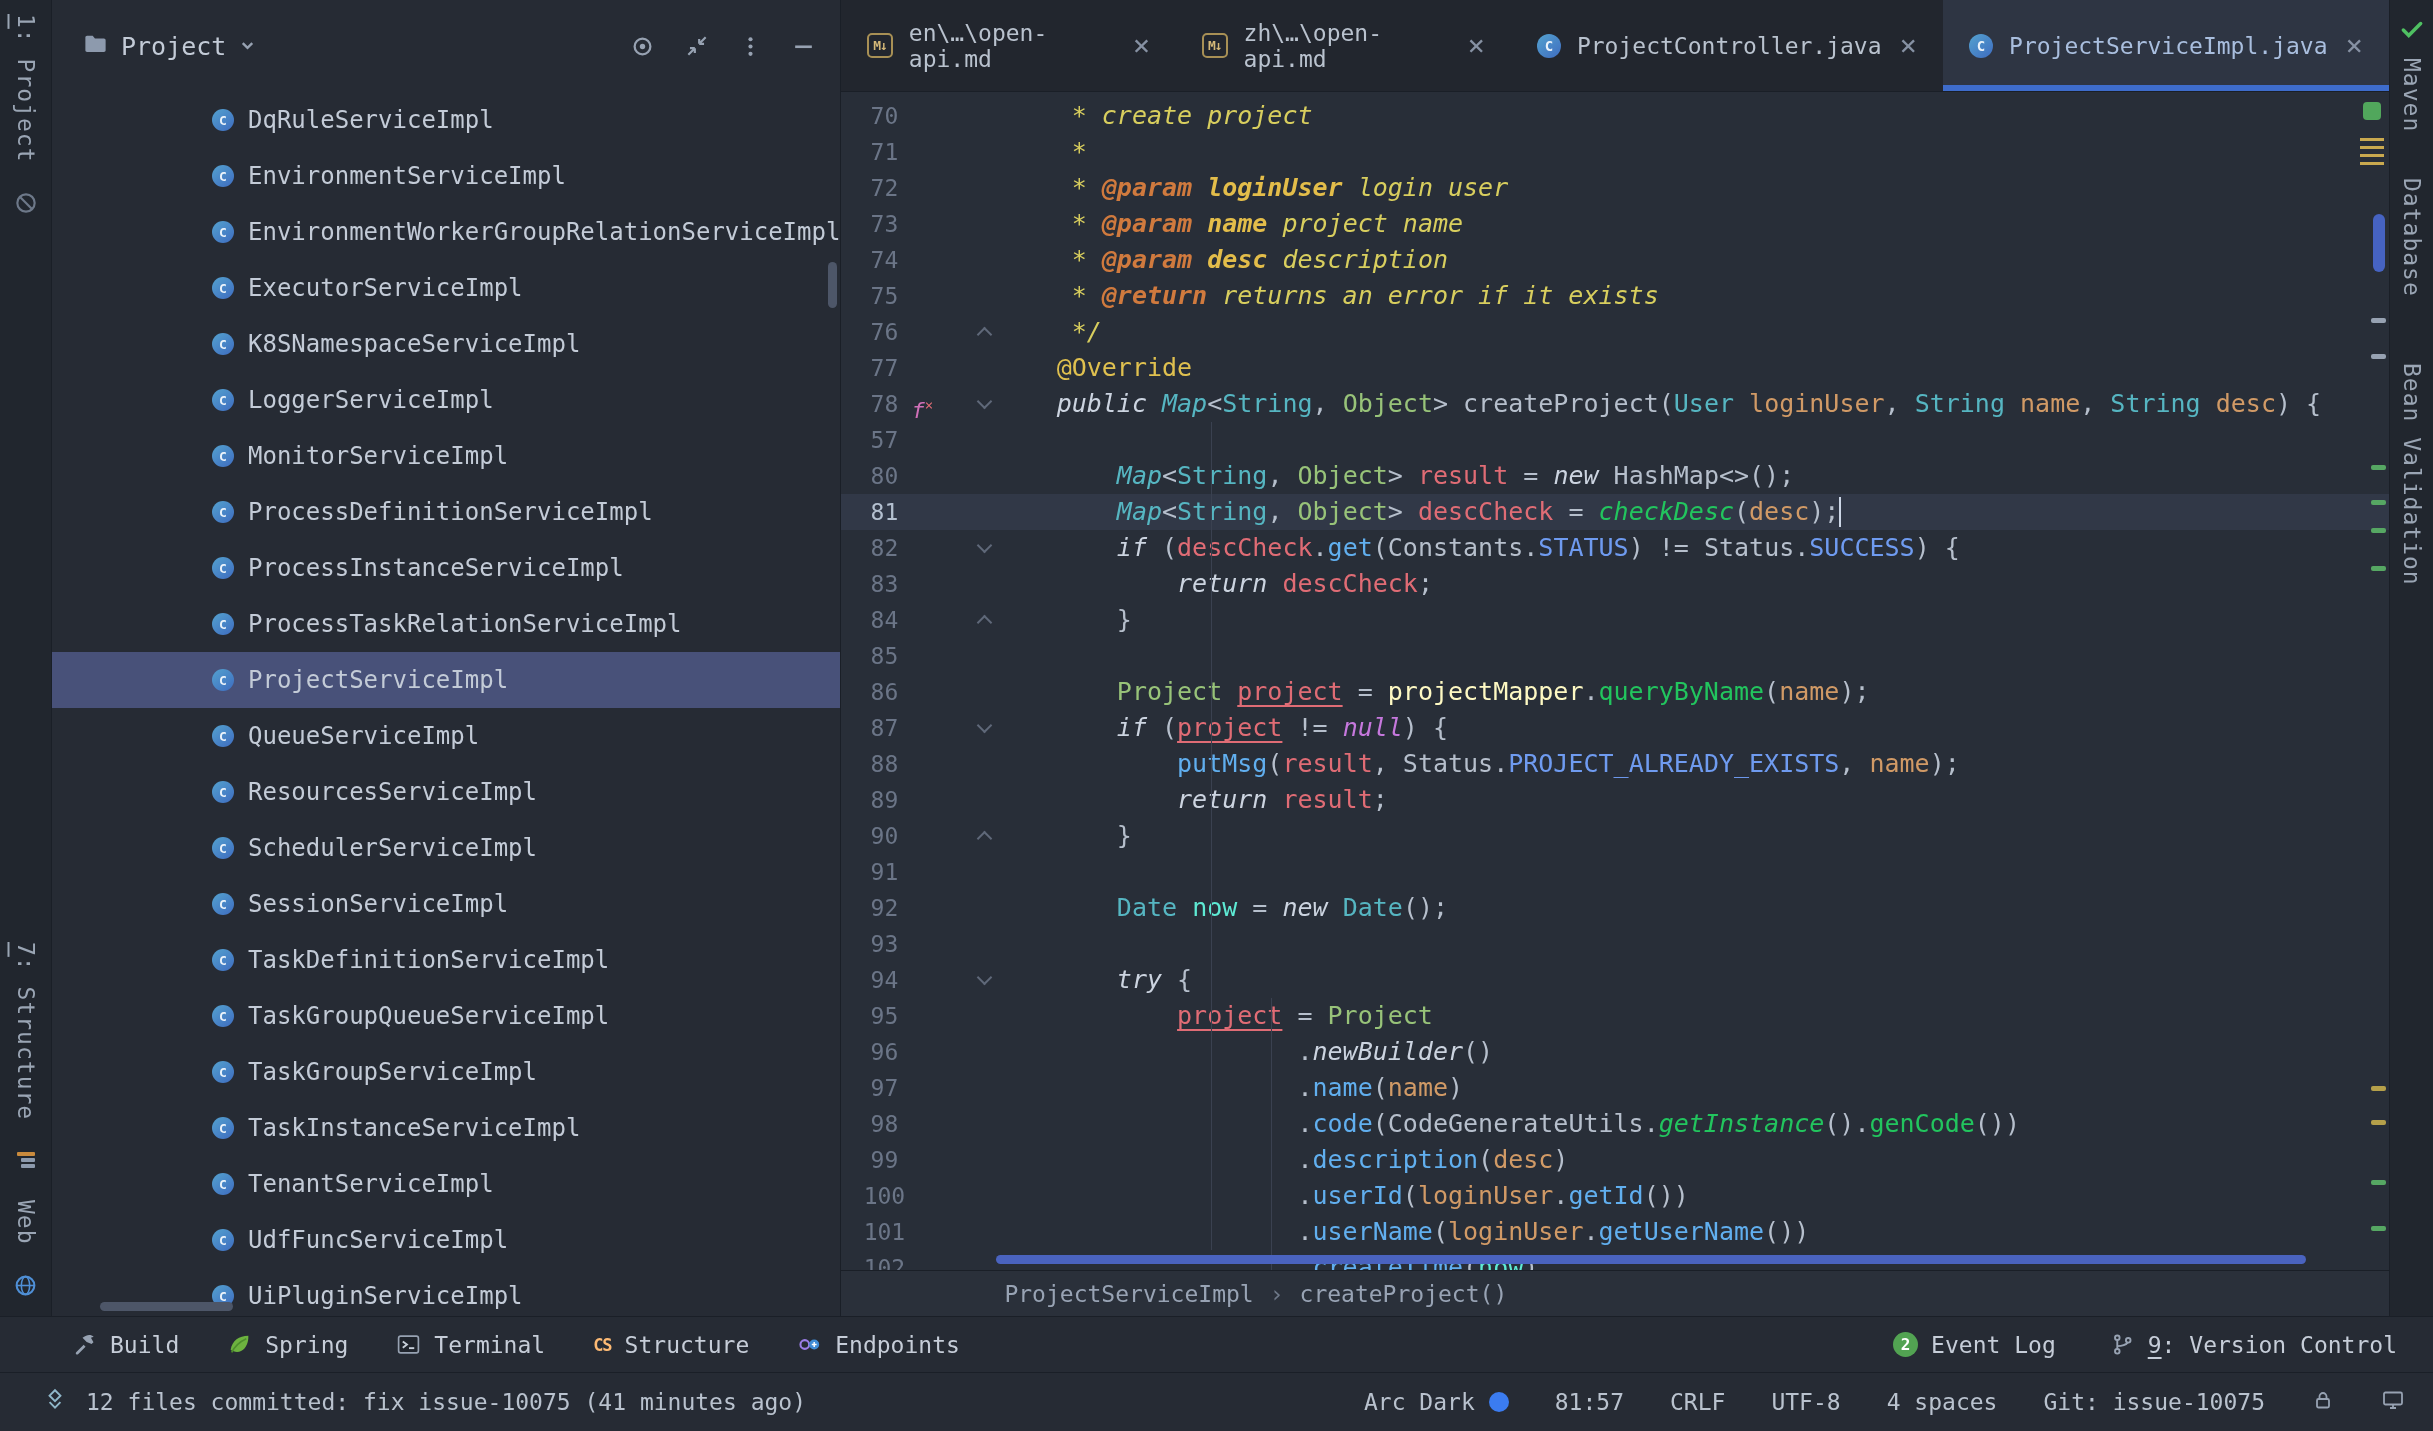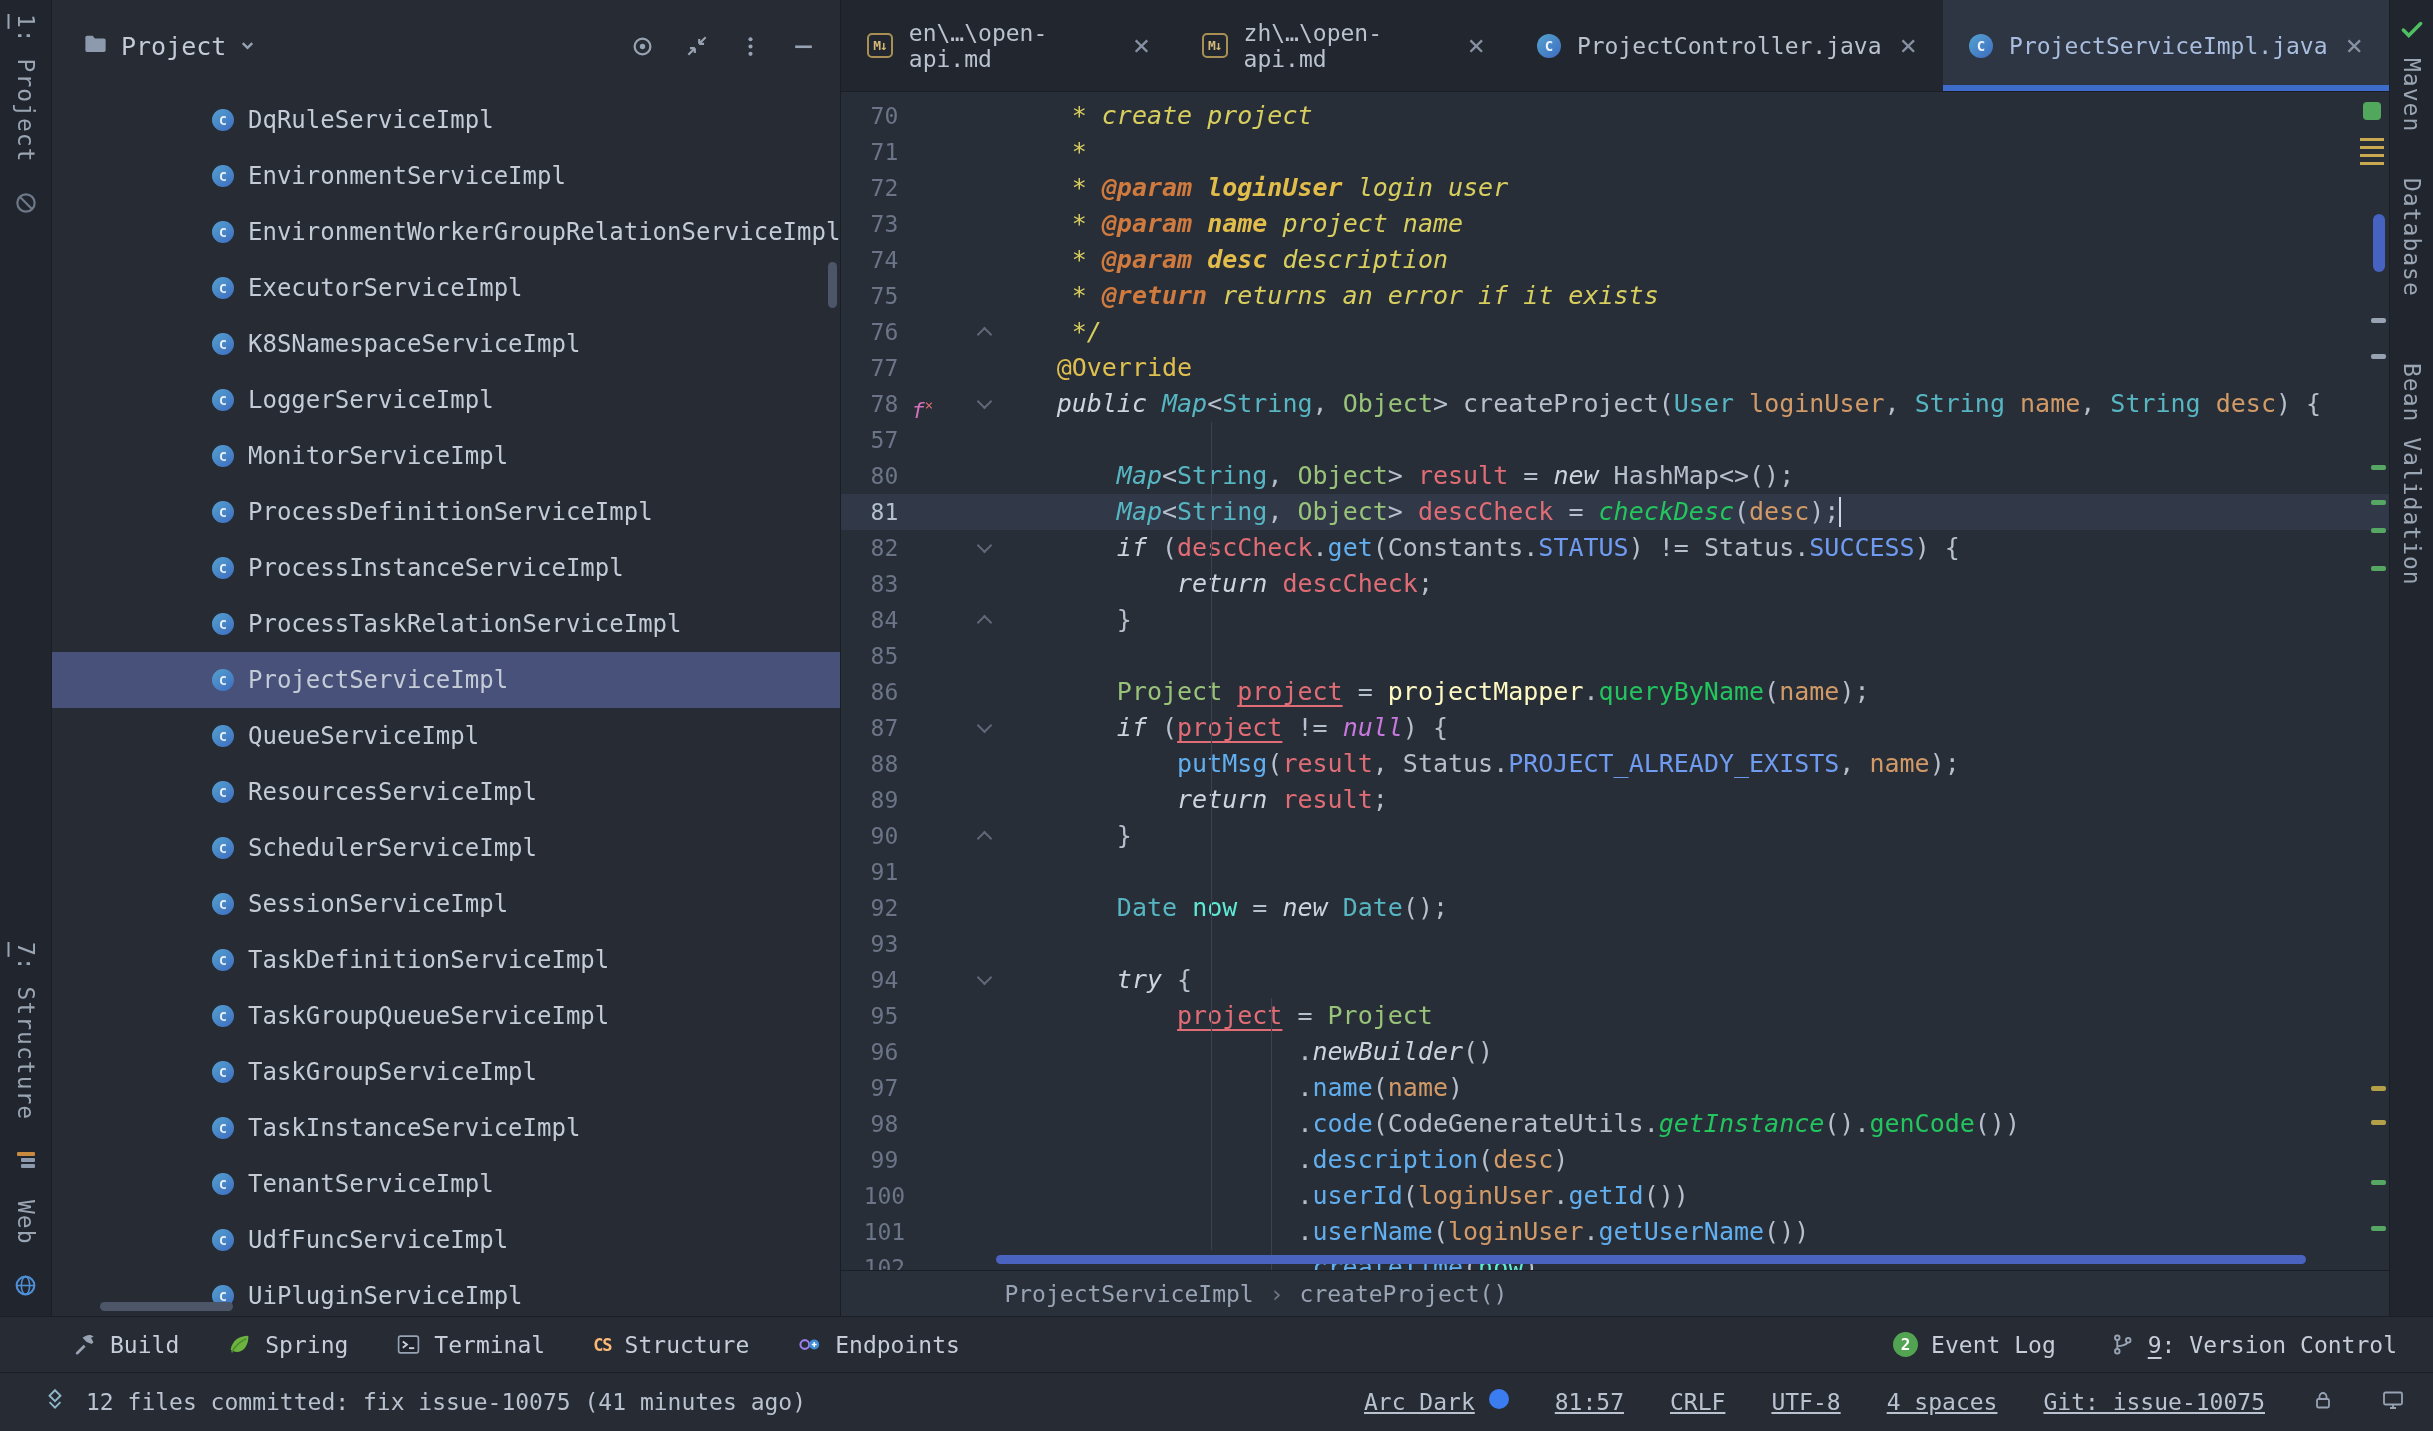--- a/index.html
+++ b/index.html
@@ -114,21 +114,21 @@
   .tb-item svg { display:block; }
   .badge { width:25px; height:25px; border-radius:50%; background:#52a352; color:#fff;
            font-size:16px; font-weight:bold; display:flex; align-items:center; justify-content:center; }
   .cs-badge { font-size:17px; font-weight:bold; color:#fdba74; letter-spacing:-1px; }
 
   #statusbar { flex:0 0 59px; background:#262b34; border-top:1px solid #1a1f27;
                display:flex; justify-content:space-between; align-items:center;
                padding:0 28px 0 42px; font-size:23px; color:#b9c2ce; }
   #sb-left { display:flex; align-items:center; gap:18px; }
   #sb-right { display:flex; align-items:center; gap:46px; }
-  .sb-item { display:flex; align-items:flex-start;text-decoration:underline; }
+  .sb-item { display:flex; align-items:center; }
   .theme-dot { width:20px; height:20px; border-radius:50%; background:#3b7cf0; display:inline-block; margin-left:14px; }
 </style>
 </head>
 <body>
 
 <div id="app">
   <div id="main">
 
     <div id="left-strip">
       <div class="strip-col">

